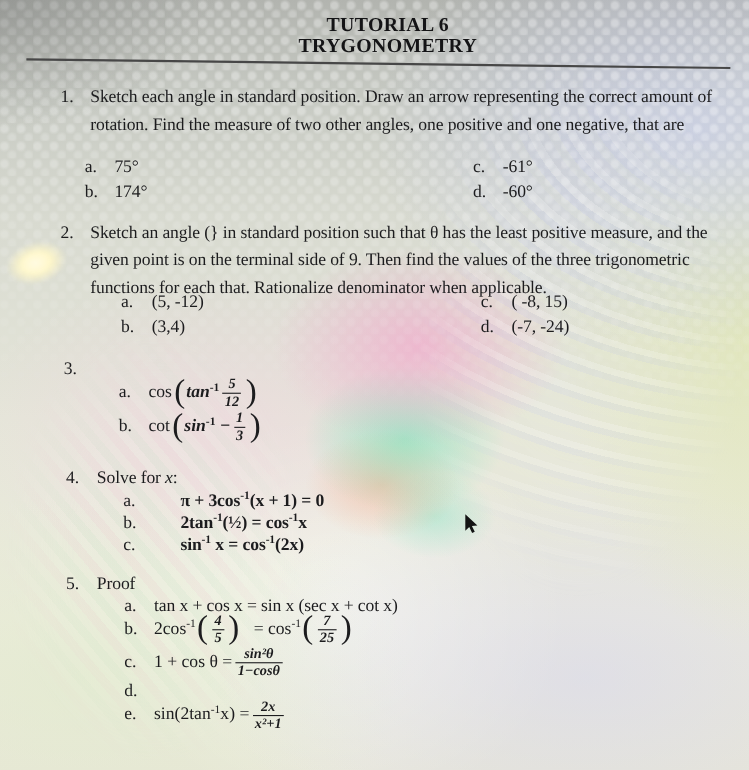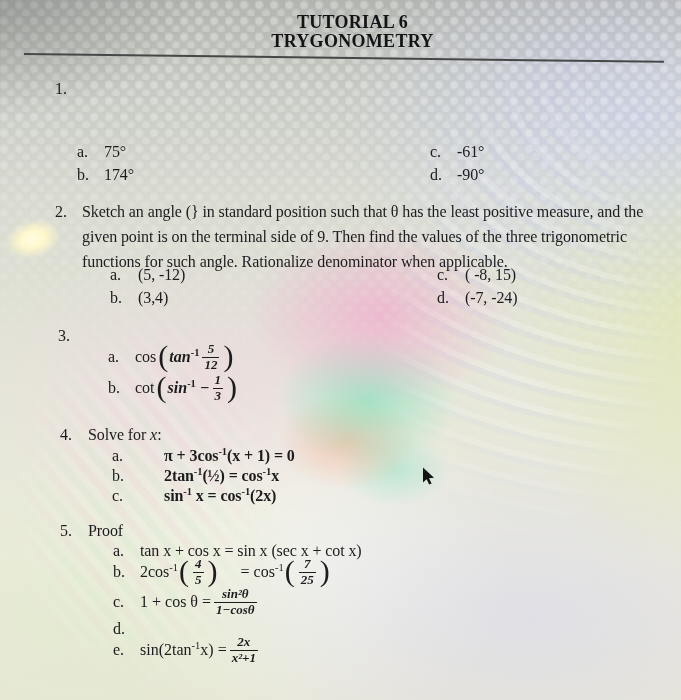--- a/index.html
+++ b/index.html
@@ -53,52 +53,54 @@
   .lbl{display:inline-block;width:27px;}
   .fn{margin-right:1px;}
   .ib{font-weight:700;font-style:italic;}
   sup{font-size:10.5px;line-height:0;vertical-align:6px;font-style:normal;}
   .frac{display:inline-flex;flex-direction:column;align-items:center;font-weight:700;
         font-style:italic;font-size:13px;line-height:1.15;margin:0 3px;}
   .fnum{padding:0 2px;display:block;}
   .fden{padding:0 2px;display:block;border-top:1.5px solid #1c1c1e;font-style:italic;}
   .bigp{font-size:30px;font-weight:400;line-height:1;margin:0 1px;transform:translateY(-1px);
         font-style:normal;}
-  .ml{margin-left:22px;}
+  .ml{margin-left:12px;}
   .cursor{position:absolute;left:422px;top:467px;}
   i{font-style:italic;}
 </style>
 </head>
 <body>
 
 <div class="page">
   <div class="bg-pastel"></div>
   <div class="bg-ripples"></div>
   <div class="bg-stripes"></div>
   <div class="bg-gray"></div>
   <div class="glare"></div>
 
   <div class="title">TUTORIAL 6</div>
   <div class="title subtitle-pos">TRYGONOMETRY</div>
   <div class="rule"></div>
 
   <span class="t" style="left:55px;top:80px">1.</span>
+  <span class="t" style="left:82px;top:80px">Sketch each angle in standard position. Draw an arrow representing the correct amount of</span>
+  <span class="t" style="left:82px;top:105px">rotation. Find the measure of two other angles, one positive and one negative, that are</span>
   <span class="t" style="left:77px;top:143px">a.</span>
   <span class="t" style="left:104px;top:143px">75°</span>
   <span class="t" style="left:77px;top:166px">b.</span>
   <span class="t" style="left:104px;top:166px">174°</span>
   <span class="t" style="left:430px;top:143px">c.</span>
   <span class="t" style="left:457px;top:143px">-61°</span>
   <span class="t" style="left:430px;top:166px">d.</span>
-  <span class="t" style="left:457px;top:166px">-90°</span>
+  <span class="t" style="left:457px;top:166px">-60°</span>
 
   <span class="t" style="left:55px;top:203px">2.</span>
   <span class="t" style="left:82px;top:203px">Sketch an angle (} in standard position such that θ has the least positive measure, and the</span>
   <span class="t" style="left:82px;top:228px">given point is on the terminal side of 9. Then find the values of the three trigonometric</span>
-  <span class="t" style="left:82px;top:253px">functions for such angle. Rationalize denominator when applicable.</span>
+  <span class="t" style="left:82px;top:253px">functions for each that. Rationalize denominator when applicable.</span>
   <span class="t" style="left:110px;top:266px">a.</span>
   <span class="t" style="left:138px;top:266px">(5, -12)</span>
   <span class="t" style="left:110px;top:289px">b.</span>
   <span class="t" style="left:138px;top:289px">(3,4)</span>
   <span class="t" style="left:437px;top:266px">c.</span>
   <span class="t" style="left:465px;top:266px">( -8, 15)</span>
   <span class="t" style="left:437px;top:289px">d.</span>
   <span class="t" style="left:465px;top:289px">(-7, -24)</span>
 
   <span class="t" style="left:58px;top:327px">3.</span>

